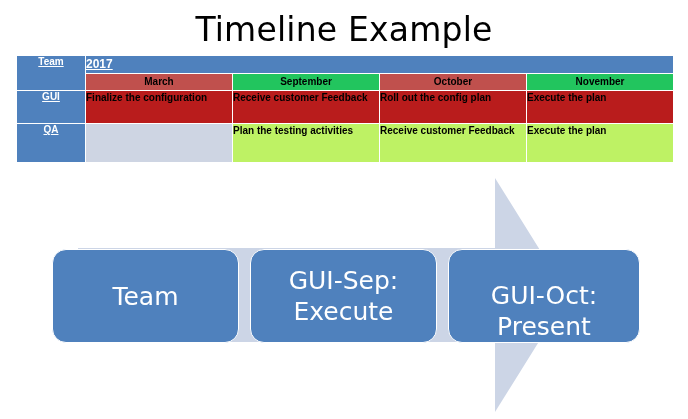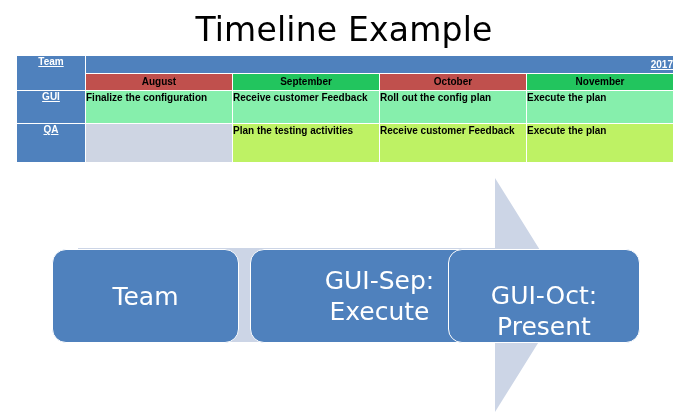--- a/index.html
+++ b/index.html
@@ -44,23 +44,23 @@
   #timeline-table td, #timeline-table th {
     padding: 0;
     margin: 0;
     border: 1px solid #ffffff;
     vertical-align: top;
   }
 
   .hdr-blue {
     background: #4f81bd;
     color: #ffffff;
-    text-align: right;
+    text-align: left;
     font-weight: bold;
-    font-size: 10px;
+    font-size: 12px;
   }
   .team-cell {
     background: #4f81bd;
     color: #ffffff;
     text-align: center;
     font-weight: bold;
     font-size: 10px;
     vertical-align: middle;
   }
   .team-cell span, .hdr-blue span {
@@ -75,21 +75,21 @@
     line-height: 16px;
     text-align: center;
     font-weight: bold;
     font-size: 10px;
     color: #000000;
   }
   .month-red { background: #c0504d; }
   .month-green { background: #22c55e; }
 
   .data-cell {
-    background: #86efac;
+    background: #b91c1c;
     font-size: 10px;
     font-weight: bold;
     color: #000000;
     padding: 5px 4px 4px 6px;
     line-height: 14px;
   }
   .data-cell.alt { background: #bef264; }
   .cell-empty { background: #ced5e3; }
 
   .row-gui td.data-cell { height: 32px; }
@@ -115,41 +115,41 @@
     font-size: 25px;
     line-height: 31px;
     text-align: center;
     display: flex;
     align-items: center;
     justify-content: center;
     font-family: "DejaVu Sans", sans-serif;
     font-weight: 400;
   }
   #step-box-1 { left: 52px;  top: 249px; width: 185px; height: 92px; }
-  #step-box-2 { left: 250px; top: 249px; width: 185px; height: 92px; padding-left: 36px; }
+  #step-box-2 { left: 250px; top: 249px; width: 185px; height: 92px; }
   #step-box-3 { left: 448px; top: 249px; width: 190px; height: 92px; align-items: flex-end; }
   .step-label { display: block; }
 </style>
 </head>
 <body>
 
 <div id="page-title">Timeline Example</div>
 
 <table id="timeline-table">
   <tbody>
       <tr>
     <td class="team-cell" rowspan="2" style="width:68px">
       <span>Team</span>
     </td>
     <td class="hdr-blue year-cell" colspan="4">
       <span>2017</span>
     </td>
   </tr>
   <tr>
-    <td class="month-cell month-red" style="width:143px">August</td>
+    <td class="month-cell month-red" style="width:143px">March</td>
     <td class="month-cell month-green" style="width:149px">September</td>
     <td class="month-cell month-red" style="width:149px">October</td>
     <td class="month-cell month-green" style="width:149px">November</td>
   </tr>
 
   <tr class="row-gui">
     <td class="team-cell">
       <span>GUI</span>
     </td>
     <td class="data-cell">Finalize the configuration</td>

